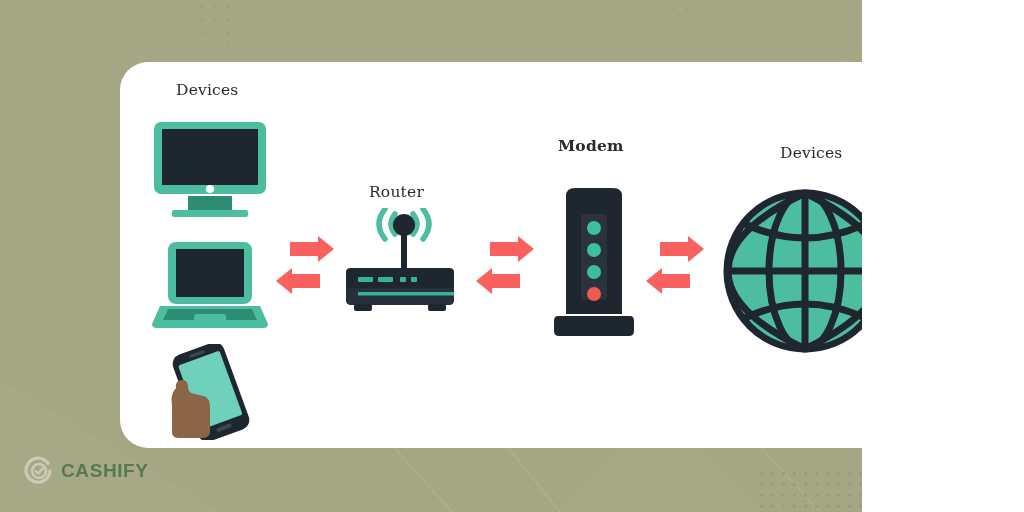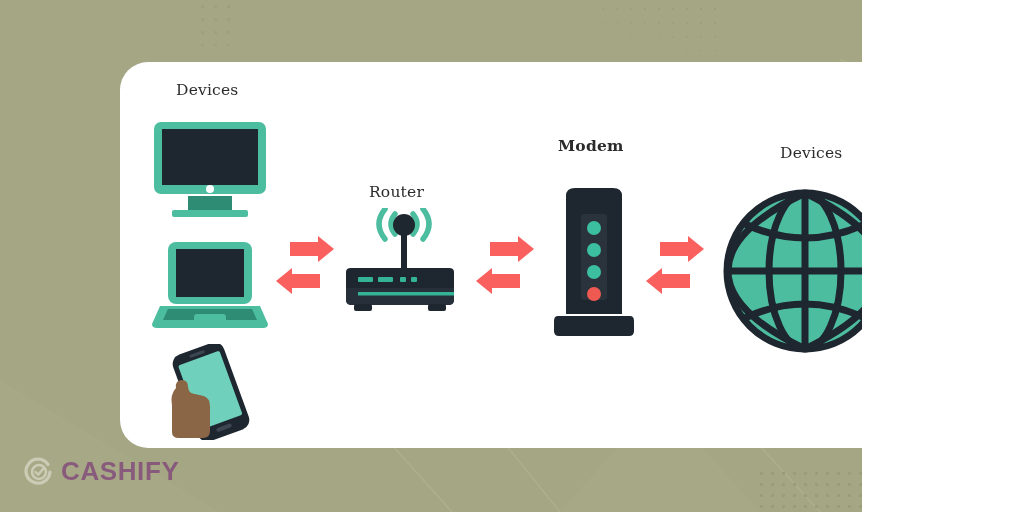--- a/index.html
+++ b/index.html
@@ -96,23 +96,23 @@
   .watermark {
     position: absolute;
     left: 24px;
     top: 456px;
     display: flex;
     align-items: center;
     gap: 7px;
     opacity: .55;
   }
   .wm-text {
-    color: #701a75;
+    color: #14532d;
     font-family: "Liberation Sans", sans-serif;
-    font-size: 26px;
+    font-size: 19px;
     font-weight: 700;
     letter-spacing: .6px;
   }
 </style>
 </head>
 <body>
 
 <div id="stage">
 
   <div class="bg-base"></div>

